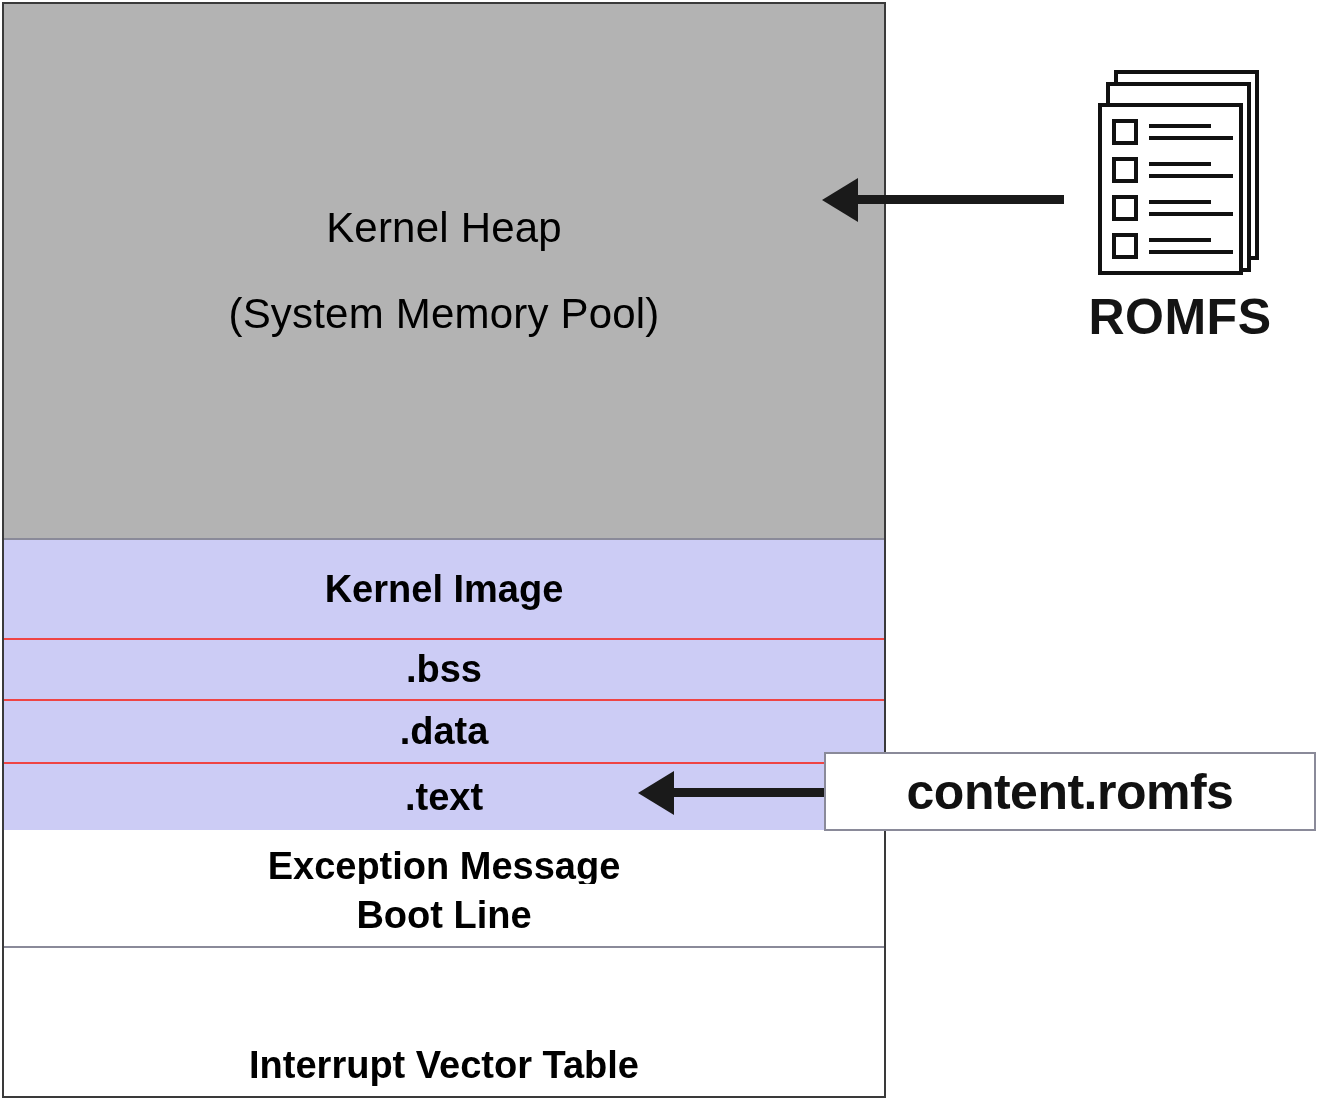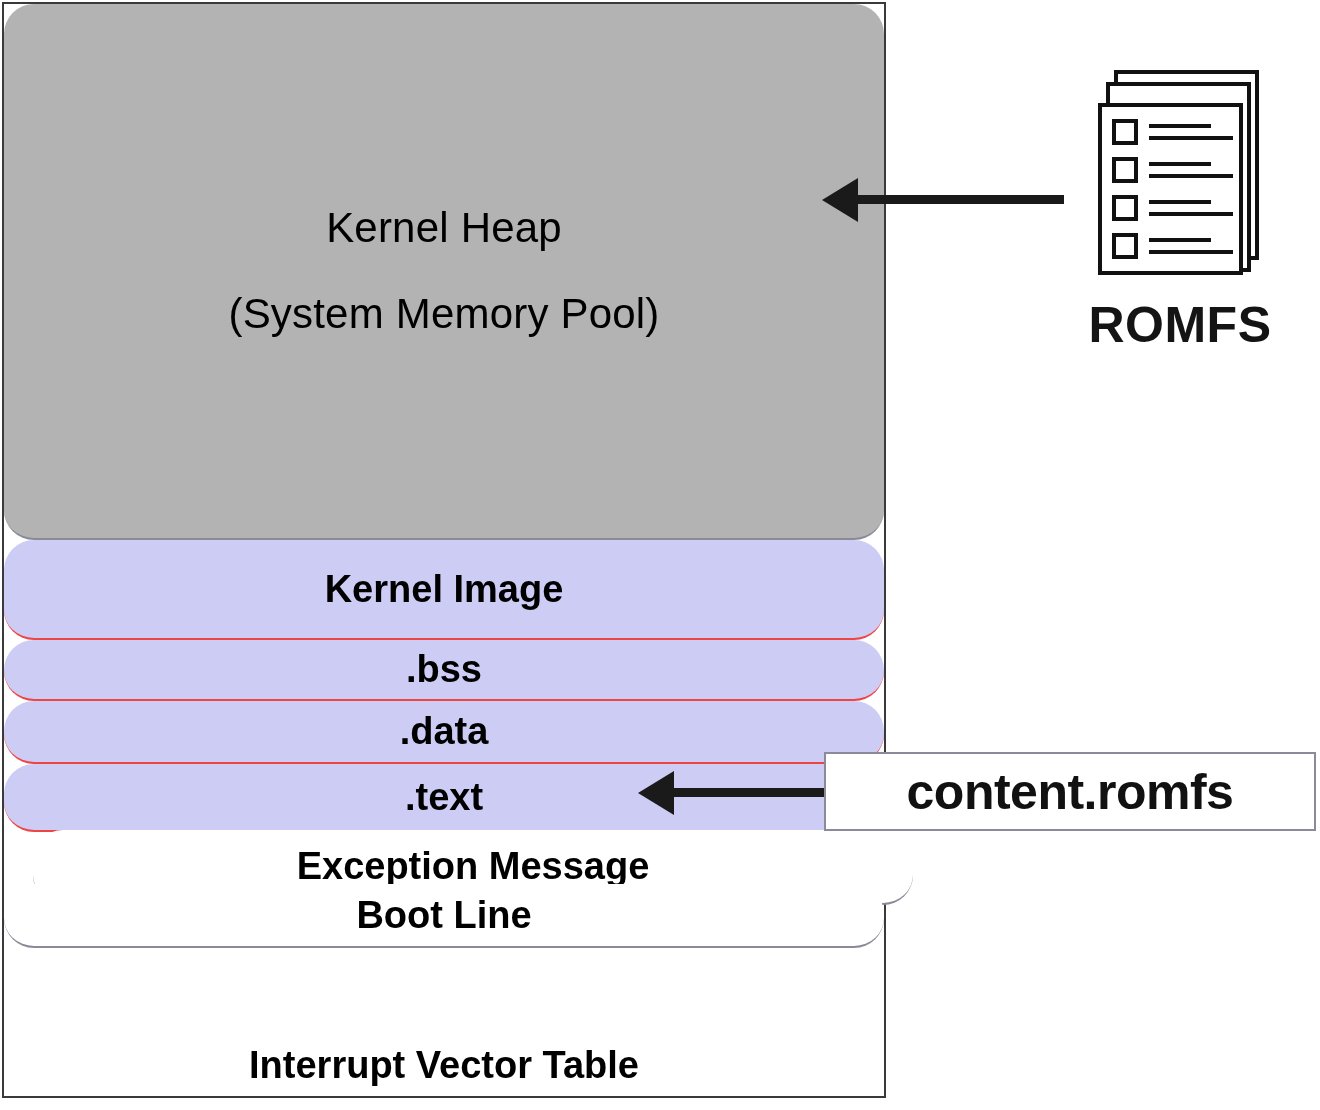--- a/index.html
+++ b/index.html
@@ -30,21 +30,20 @@
 
   .band {
     position: absolute;
     left: 0;
     width: 100%;
     box-sizing: border-box;
     display: flex;
     align-items: center;
     justify-content: center;
     color: #000000;
-    border-radius: 30px;
   }
 
   .band-heap {
     background: #b3b3b3;
     flex-direction: column;
     border-bottom: 2px solid #8a8a99;
   }
   .band-heap .heap-line {
     font-size: 42px;
     font-weight: normal;
@@ -135,21 +134,21 @@
     display: flex;
     flex-direction: column;
     justify-content: center;
   }
   .doc-line-short { height: 4px; background: #111111; width: 74%; }
   .doc-line-long  { height: 4px; background: #111111; width: 100%; margin-top: 8px; }
 
   #romfs-label {
     position: absolute;
     left: 1040px;
-    top: 296px;
+    top: 288px;
     width: 280px;
     text-align: center;
     font-size: 50px;
     font-weight: bold;
     color: #141414;
     letter-spacing: 0.5px;
   }
 
   
   #content-romfs-callout {
@@ -192,21 +191,21 @@
   </div>
 
   <div class="band band-kernel" style="top:697px; height:63px;">
     <span class="band-label">.data</span>
   </div>
 
   <div class="band band-kernel" style="top:760px; height:68px;">
     <span class="band-label">.text</span>
   </div>
 
-  <div class="band band-plain" style="top:826px; height:75px;margin-left:29px;">
+  <div class="band band-plain" style="top:826px; height:75px;">
     <span class="band-label">Exception Message</span>
   </div>
 
   <div class="band band-plain" style="top:880px; height:64px;">
     <span class="band-label">Boot Line</span>
   </div>
 
 
   <div class="band band-plain last" style="top:1031px; height:61px;">
     <span class="band-label">Interrupt Vector Table</span>

